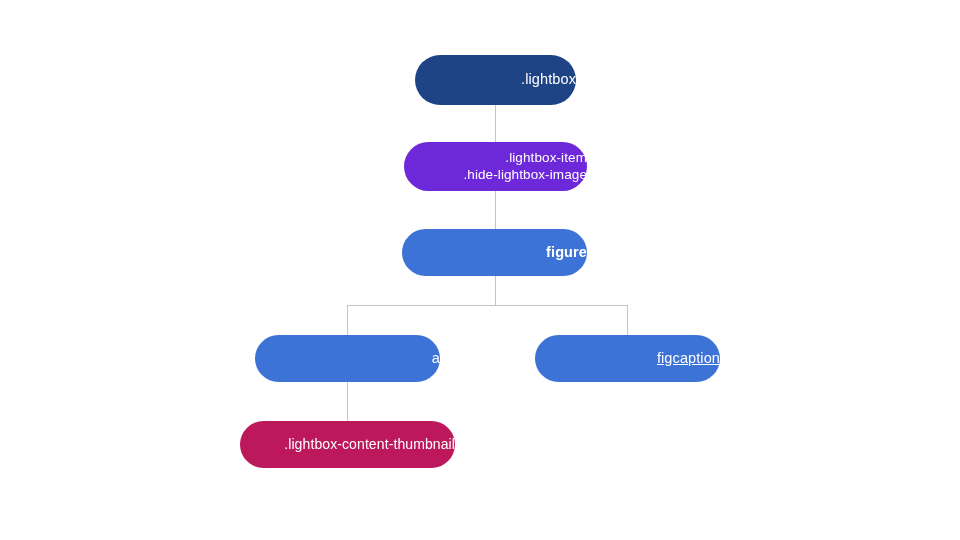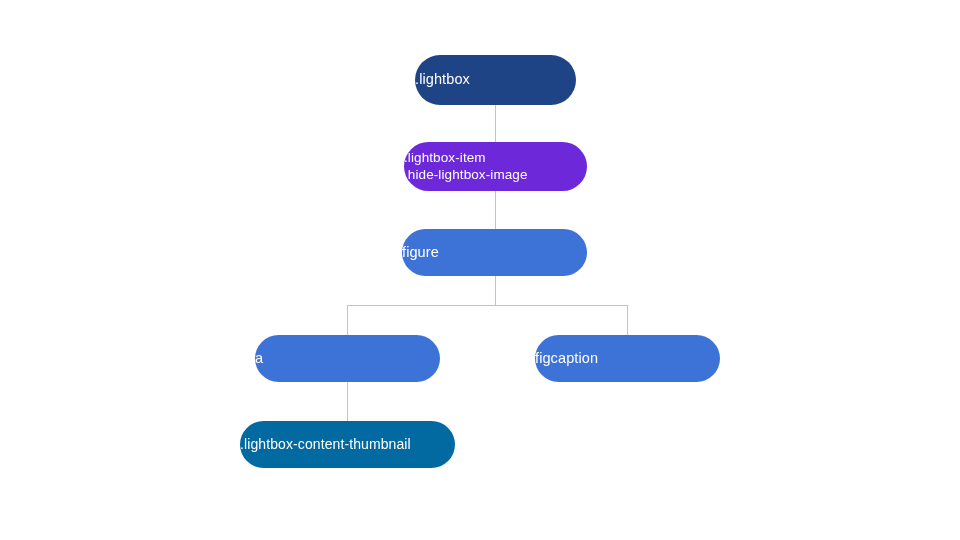--- a/index.html
+++ b/index.html
@@ -46,21 +46,21 @@
     border-radius: 999px;
     color: #ffffff;
     line-height: 1.22;
     letter-spacing: 0.1px;
     white-space: nowrap;
   }
 
   .node-label {
     display: block;
     width: 100%;
-    text-align: left;
+    text-align: right;
   }
 
   .node-label.multiline {
     white-space: pre-line;
   }
 
   
   .depth-0 { background: #1e4485; }
   .depth-1 { background: #1557ce; }
   .depth-2 { background: #3d72d7; }
@@ -72,20 +72,21 @@
     left: 415px; top: 55px; width: 161px; height: 50px;
     font-size: 14.5px;
   }
   #node-lightbox-item {
     left: 404px; top: 142px; width: 183px; height: 49px;
     font-size: 13.5px;
   }
   #node-figure {
     left: 402px; top: 229px; width: 185px; height: 47px;
     font-size: 14.5px;
+    font-weight: bold;
   }
   #node-a {
     left: 255px; top: 335px; width: 185px; height: 47px;
     font-size: 14.5px;
   }
   #node-figcaption {
     left: 535px; top: 335px; width: 185px; height: 47px;
     font-size: 14.5px;
   }
   #node-thumbnail {
@@ -127,21 +128,21 @@
   </div>
 
   <div class="node depth-2" id="node-figure" style="background: rgb(61, 114, 215);">
     <span class="node-label">figure</span>
   </div>
 
   <div class="node depth-3" id="node-a" style="background: rgb(61, 114, 215);">
     <span class="node-label">a</span>
   </div>
 
-  <div class="node depth-3" id="node-figcaption" style="background: rgb(61, 114, 215);">
+  <div class="node depth-3" id="node-figcaption" style="background: rgb(61, 114, 215); text-decoration: underline;">
     <span class="node-label">figcaption</span>
   </div>
 
-  <div class="node depth-4" id="node-thumbnail" style="background: #0369a1;">
+  <div class="node depth-4" id="node-thumbnail" style="background: #be185d;">
     <span class="node-label">.lightbox-content-thumbnail</span>
   </div>
 
 </div>
 
 </body></html>

